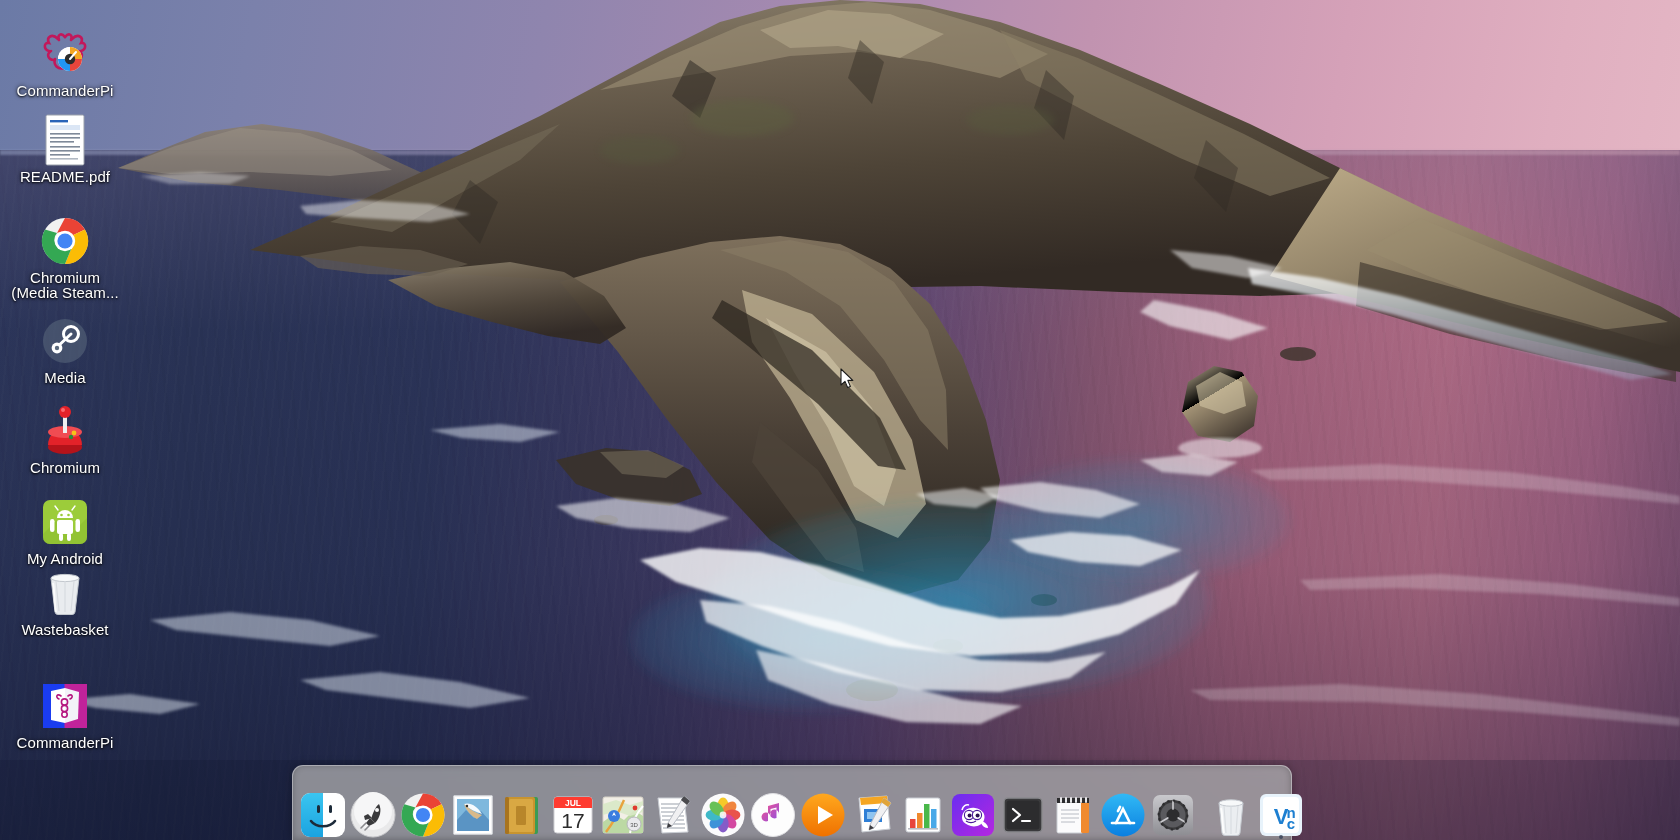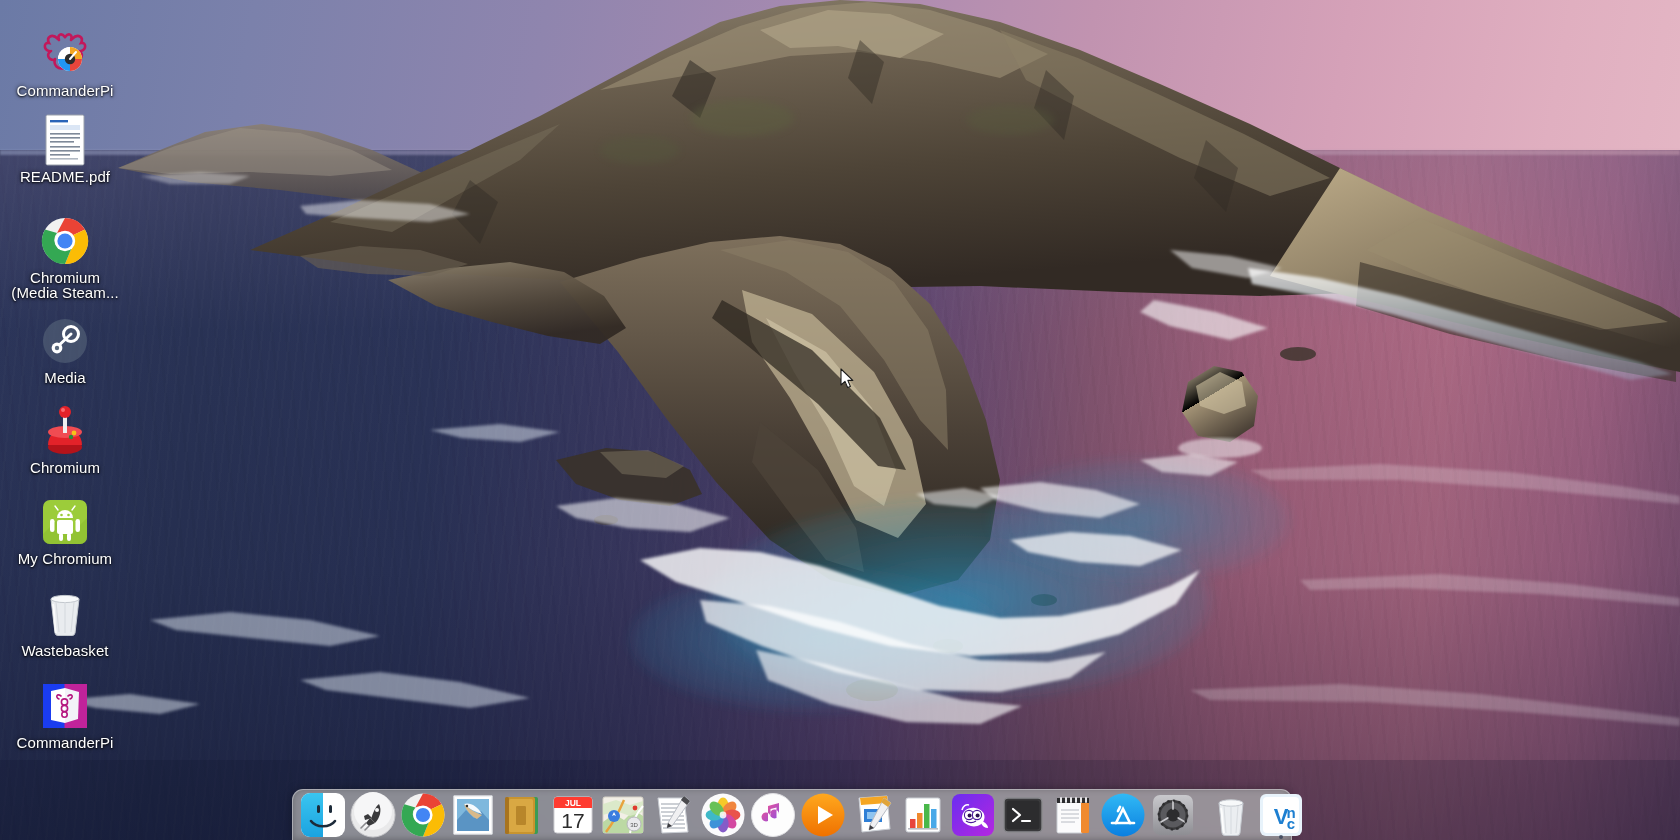--- a/index.html
+++ b/index.html
@@ -67,21 +67,21 @@
   }
   .d-icon .lbl {
     margin-top:4px; font-size:15px; line-height:14.5px;
     color:#fff; text-align:center; letter-spacing:.1px;
     text-shadow:0 1px 2px rgba(0,0,0,.95), 0 0 4px rgba(0,0,0,.8);
     max-width:114px; word-break:break-word;
   }
 
   
   #dock {
-    position:absolute; bottom:0; height:51px;
+    position:absolute; bottom:0; height:75px;
     background:rgba(168,168,170,0.80);
     border:1px solid rgba(255,255,255,0.28);
     border-bottom:none;
     border-radius:11px 11px 0 0;
     display:flex; align-items:flex-end;
     padding:5px 7px 2px 7px; gap:4px;
     box-shadow:0 -1px 6px rgba(0,0,0,.25) inset, 0 0 10px rgba(0,0,0,.30);
     backdrop-filter:blur(6px);
   }
   .dock-item {
@@ -365,24 +365,24 @@
             <rect x="9" y="21" width="4.5" height="13" rx="2.2"></rect>
             <rect x="34.5" y="21" width="4.5" height="13" rx="2.2"></rect>
             <rect x="18" y="35" width="4" height="8" rx="2"></rect>
             <rect x="26" y="35" width="4" height="8" rx="2"></rect>
             <path d="M17,12 L14,8 M31,12 L34,8" stroke="#ffffff" stroke-width="1.4" stroke-linecap="round"></path>
           </g>
           <circle cx="20.5" cy="17" r="1.3" fill="#9ccc3a"></circle>
           <circle cx="27.5" cy="17" r="1.3" fill="#9ccc3a"></circle>
         </svg>
       </div>
-      <div class="lbl">My Chromium</div>
-    </div>
-
-    <div class="d-icon" style="top:588px">
+      <div class="lbl">My Android</div>
+    </div>
+
+    <div class="d-icon" style="top:567px">
       <div class="glyph">
         <svg width="44" height="48" viewBox="0 0 44 48">
           <path d="M8,9 L36,9 L32,43 A3,3 0 0,1 29,45.5 L15,45.5 A3,3 0 0,1 12,43 Z" fill="#e9ecef" stroke="#c3c8ce" stroke-width="1"></path>
           <ellipse cx="22" cy="9" rx="14" ry="3.6" fill="#f7f9fa" stroke="#c3c8ce" stroke-width="1"></ellipse>
           <path d="M13,12 L16,42 M22,12 L22,43 M31,12 L28,42" stroke="#d6dade" stroke-width="1.1" fill="none"></path>
           <path d="M10,14 C12,24 11,34 13,43" stroke="#ffffff" stroke-width="2" fill="none" opacity="0.8"></path>
         </svg>
       </div>
       <div class="lbl">Wastebasket</div>
     </div>

